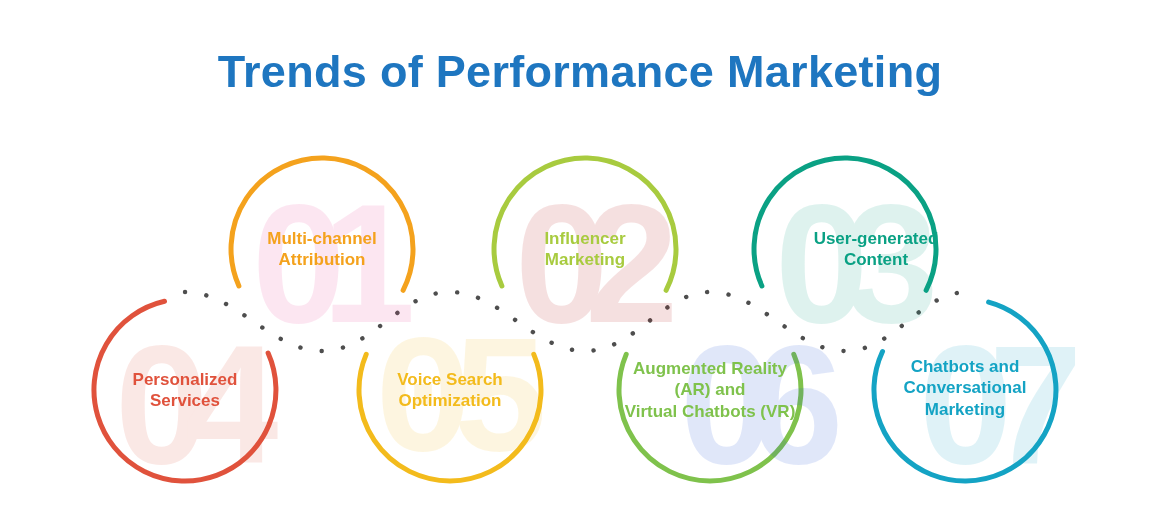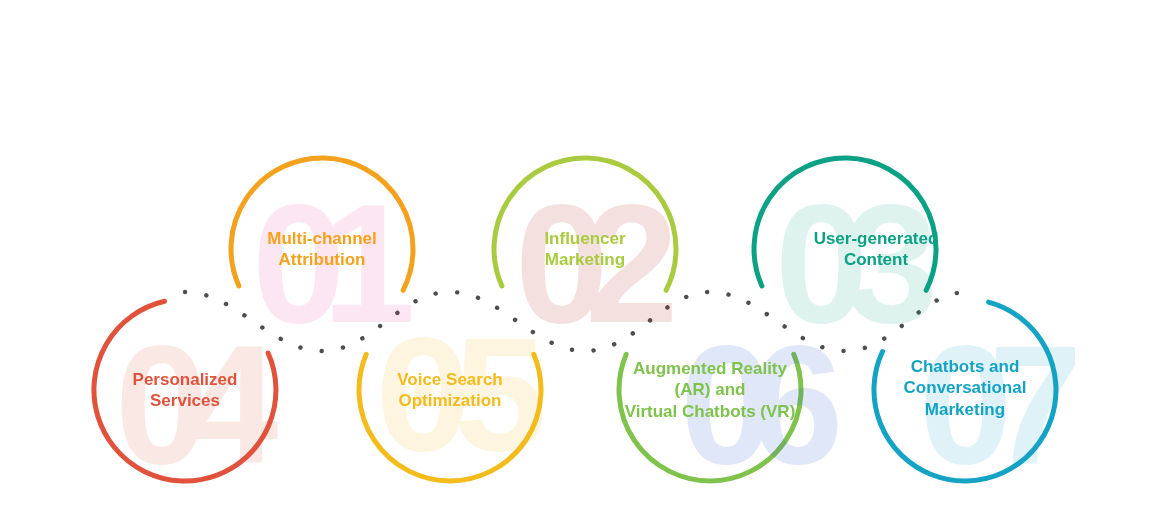--- a/index.html
+++ b/index.html
@@ -49,20 +49,21 @@
     font-size: 17px;
     font-weight: 700;
     line-height: 1.26;
     white-space: pre-line;
   }
 </style>
 </head>
 <body>
 
 <div class="stage">
+  <h1 class="title" style="color: rgb(30, 118, 192);">Trends of Performance Marketing</h1>
   <svg class="diagram-layer" viewBox="0 0 1160 530" xmlns="http://www.w3.org/2000/svg">
       <path d="M185 292 C236 292 271 351 322 351 C373 351 399 292 450 292 C501 292 534 351 585 351 C636 351 662 292 710 292 C761 292 794 351 845 351 C896 351 919 292 968 292" fill="none" stroke="#4E4E4E" stroke-width="4.4" stroke-linecap="round" stroke-dasharray="0.1 21.5"></path>
       <path d="M403.1 290.3 A91 91 0 1 0 238.9 286.0" fill="none" stroke="#F4A21D" stroke-width="5" stroke-linecap="round"></path>
       <path d="M666.1 290.3 A91 91 0 1 0 501.9 286.0" fill="none" stroke="#A8CB3F" stroke-width="5" stroke-linecap="round"></path>
       <path d="M926.1 290.3 A91 91 0 1 0 761.9 286.0" fill="none" stroke="#0AA184" stroke-width="5" stroke-linecap="round"></path>
       <path d="M164.5 301.3 A91 91 0 1 0 268.1 353.0" fill="none" stroke="#E0523C" stroke-width="5" stroke-linecap="round"></path>
       <path d="M366.2 354.4 A91 91 0 1 0 533.8 354.4" fill="none" stroke="#F3BB1C" stroke-width="5" stroke-linecap="round"></path>
       <path d="M626.2 354.4 A91 91 0 1 0 793.8 354.4" fill="none" stroke="#7FC24C" stroke-width="5" stroke-linecap="round"></path>
       <path d="M882.5 351.5 A91 91 0 1 0 988.6 302.1" fill="none" stroke="#14A3C4" stroke-width="5" stroke-linecap="round"></path>
     </svg>

